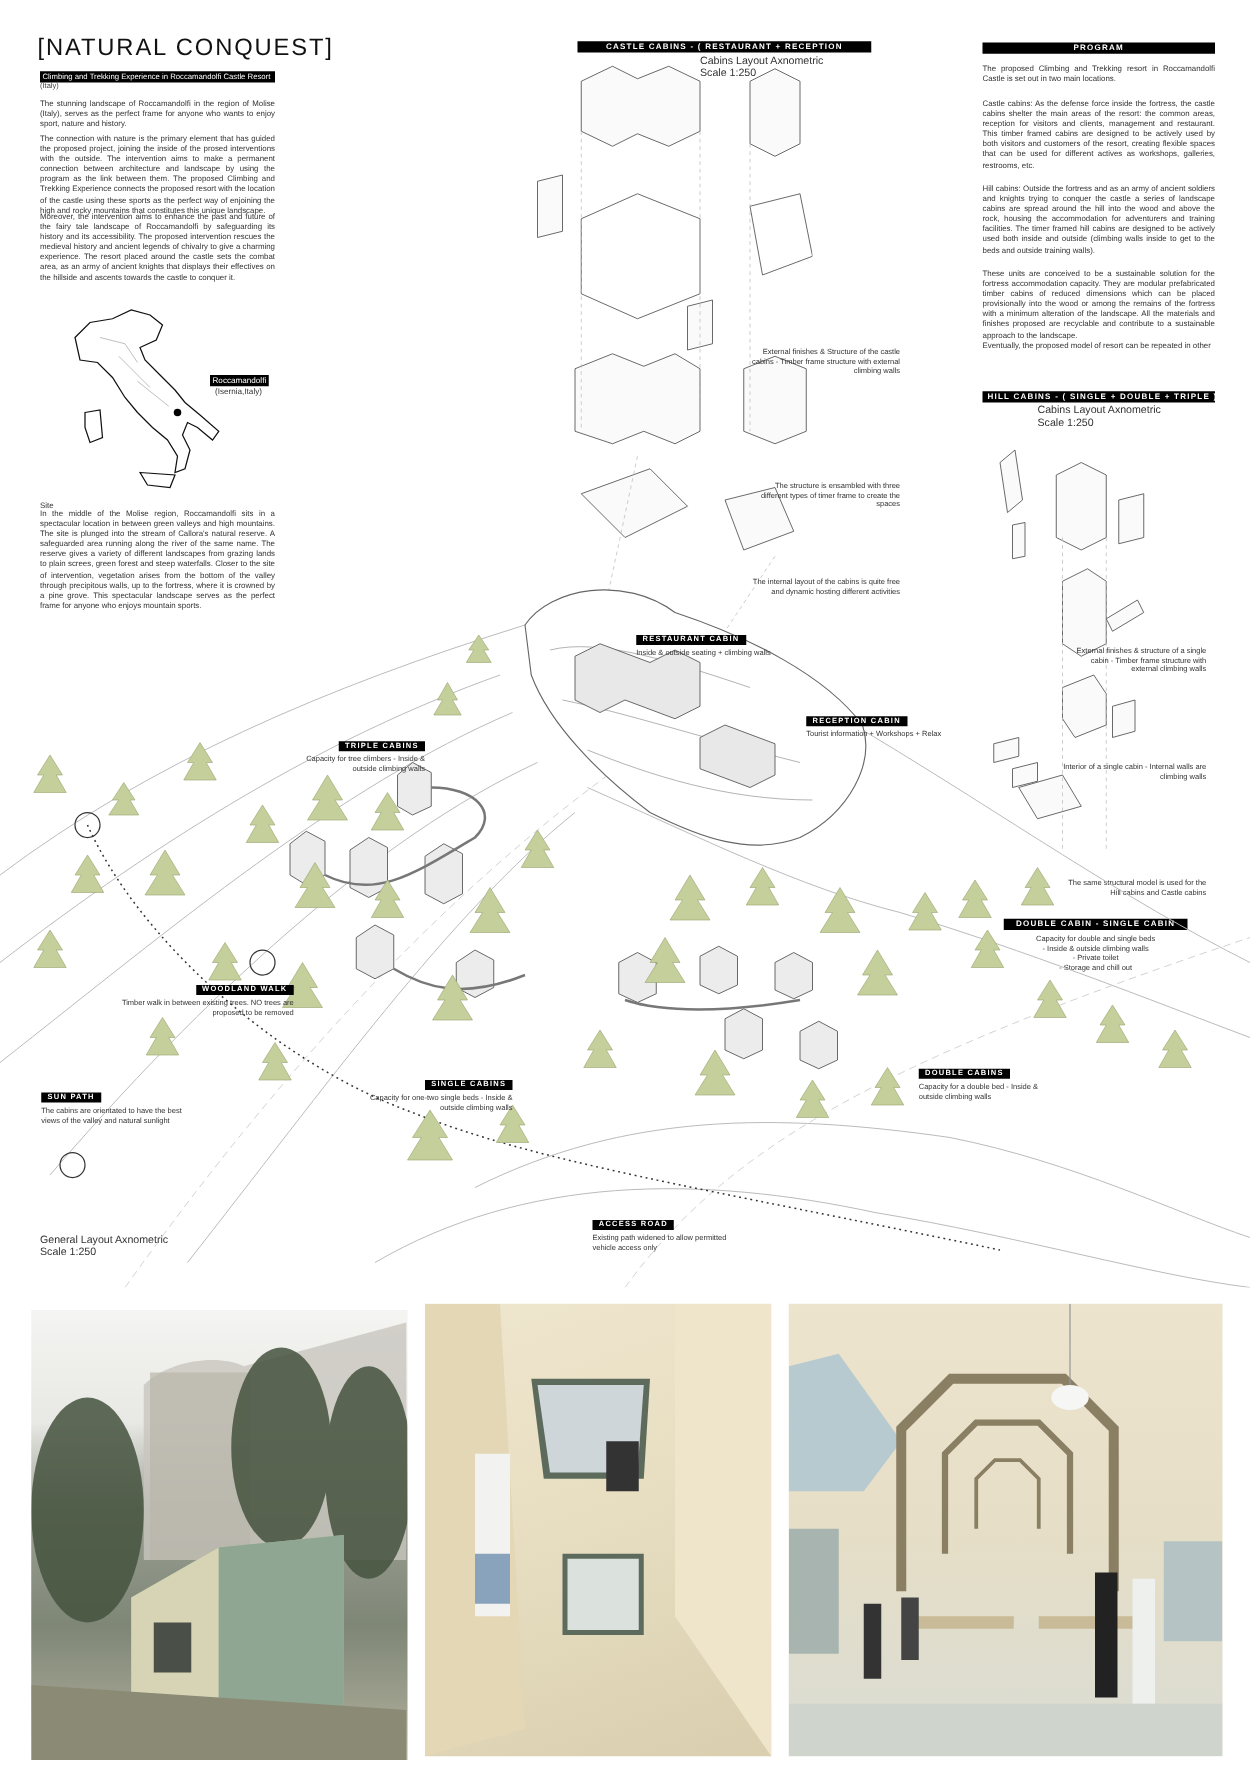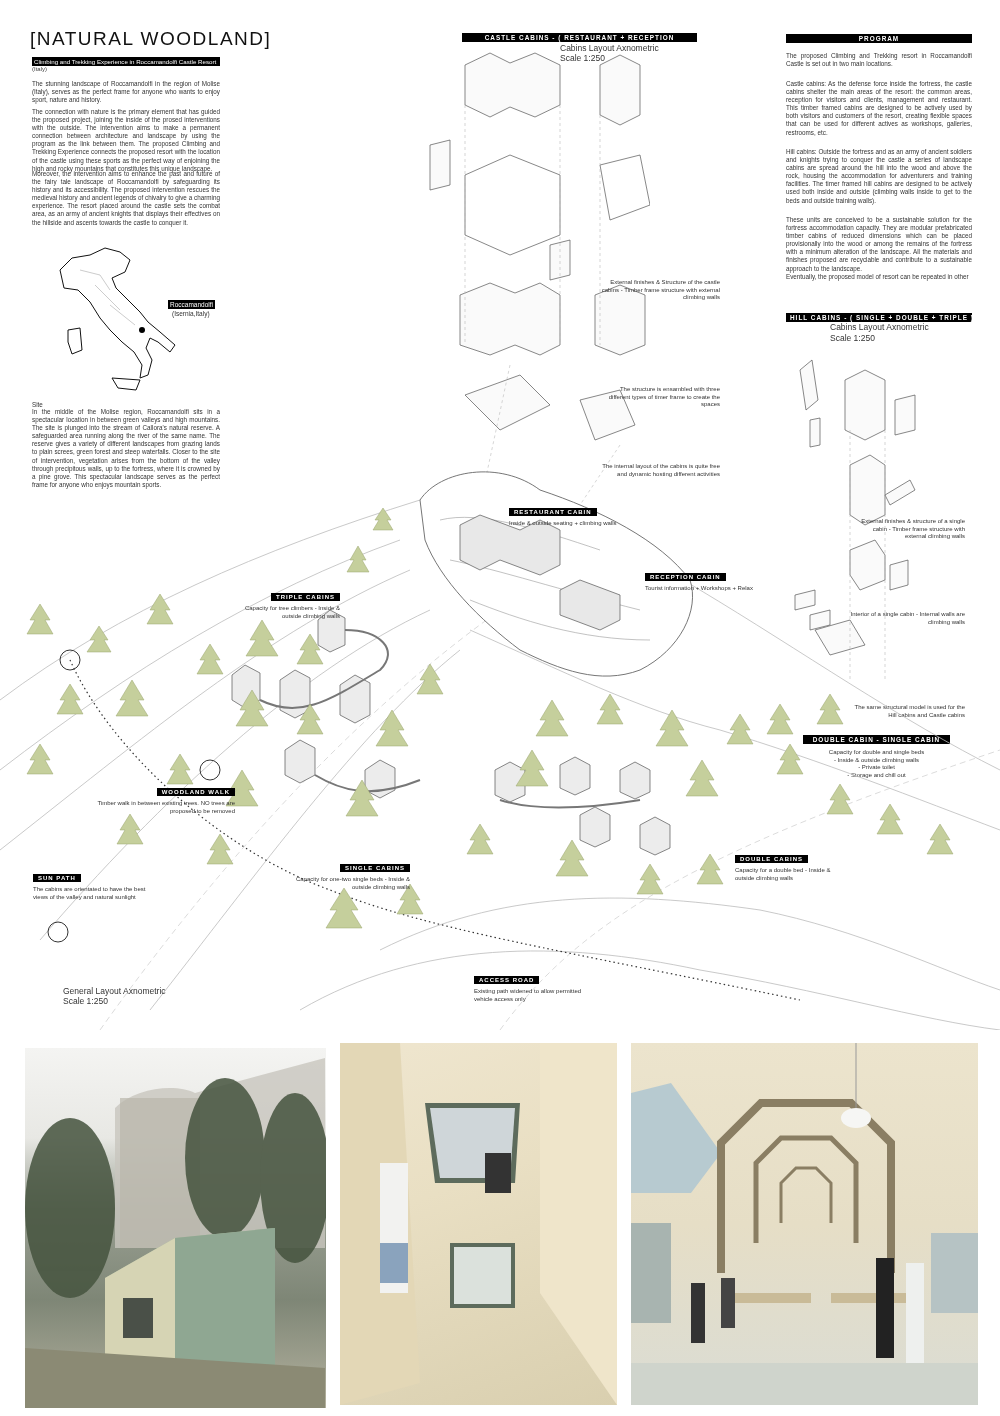--- a/index.html
+++ b/index.html
@@ -9,27 +9,27 @@
   .title { left: 30px; top: 28px; font-size: 19px; letter-spacing: 1.5px; font-weight: normal; color: #111; }
   .subbar { left: 32px; top: 57px; width: 188px; background: #000; color: #fff; font-size: 6.2px; padding: 1px 2px; white-space: nowrap; overflow: hidden; }
   .subnote { left: 32px; top: 66px; font-size: 6px; color: #444; }
   .para { font-size: 6.3px; line-height: 8.1px; color: #333; text-align: justify; }
   .blackbar { background: #000; color: #fff; font-size: 6.4px; font-weight: bold; letter-spacing: 1px; text-align: center; padding: 1px 4px; white-space: nowrap; }
   .label-tag { background: #000; color: #fff; font-size: 6px; font-weight: bold; letter-spacing: 1px; padding: 1px 5px; white-space: nowrap; display: inline-block; }
   .note { font-size: 6px; line-height: 7.6px; color: #333; }
   .note.r { text-align: right; }
   .note.c { text-align: center; }
   .scale { font-size: 8.5px; line-height: 11px; color: #333; text-align: left; }
-  .scale.l { text-align: left; margin-left: 31px; }
+  .scale.l { text-align: left; }
   .photo { overflow: hidden; }
 </style>
 </head>
 <body>
 
-<div class="abs title">[NATURAL WOODLAND]</div>
+<div class="abs title">[NATURAL CONQUEST]</div>
 <div class="abs subbar">Climbing and Trekking Experience in Roccamandolfi Castle Resort</div>
 <div class="abs subnote">(Italy)</div>
 
 <div class="abs para" style="left:32px; top:80px; width:188px;">The stunning landscape of Roccamandolfi in the region of Molise (Italy), serves as the perfect frame for anyone who wants to enjoy sport, nature and history.</div>
 <div class="abs para" style="left:32px; top:108px; width:188px;">The connection with nature is the primary element that has guided the proposed project, joining the inside of the prosed interventions with the outside. The intervention aims to make a permanent connection between architecture and landscape by using the program as the link between them. The proposed Climbing and Trekking Experience connects the proposed resort with the location of the castle using these sports as the perfect way of enjoining the high and rocky mountains that constitutes this unique landscape.</div>
 <div class="abs para" style="left:32px; top:170px; width:188px;">Moreover, the intervention aims to enhance the past and future of the fairy tale landscape of Roccamandolfi by safeguarding its history and its accessibility. The proposed intervention rescues the medieval history and ancient legends of chivalry to give a charming experience. The resort placed around the castle sets the combat area, as an army of ancient knights that displays their effectives on the hillside and ascents towards the castle to conquer it.</div>
 
 <div class="abs" style="left:50px; top:230px; width:130px; height:165px;">
   <svg width="130" height="165" viewBox="0 0 130 165">
     <path d="M10,40 L22,28 L40,25 L55,18 L70,22 L80,30 L75,42 L62,48 L66,58 L78,70 L90,82 L98,92 L110,102 L125,115 L120,122 L108,112 L100,108 L96,118 L102,130 L98,145 L90,148 L92,135 L84,122 L72,112 L60,100 L50,88 L40,72 L28,60 L14,58 Z" fill="none" stroke="#111" stroke-width="1"></path>

